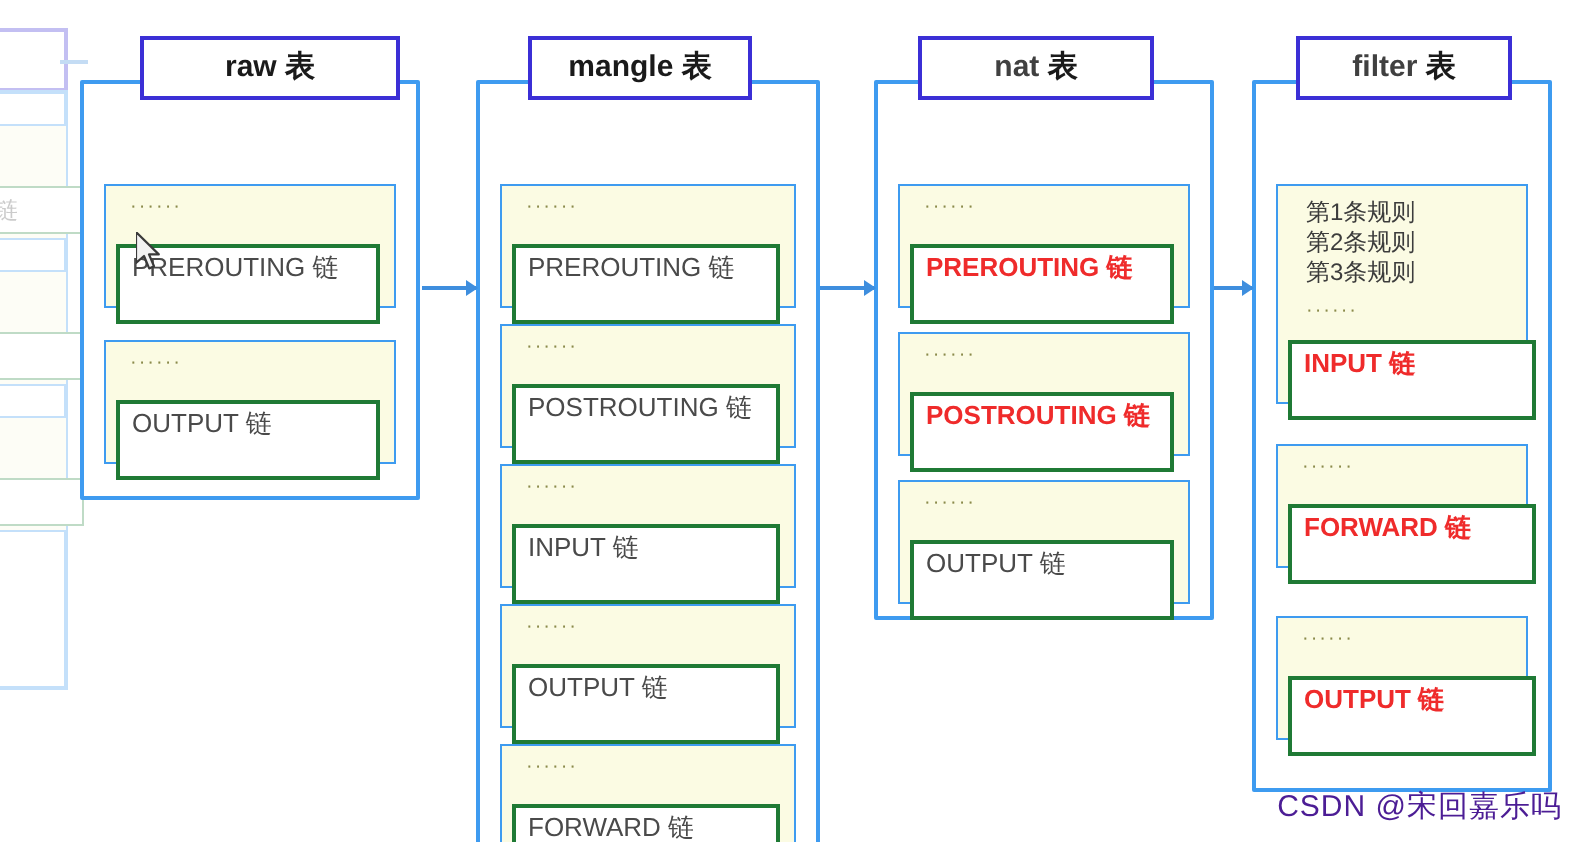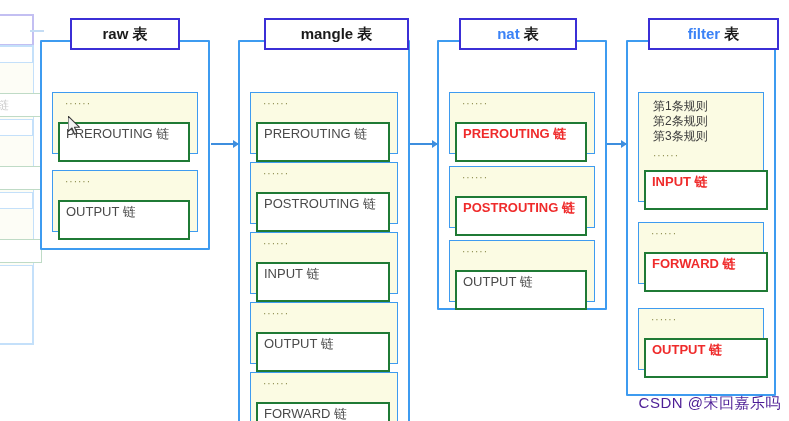--- a/index.html
+++ b/index.html
@@ -105,21 +105,21 @@
     box-sizing: border-box;
     height: 32px;
     line-height: 28px;
     text-align: center;
     font-size: 15px;
     font-weight: bold;
     color: #1a1a1a;
     white-space: nowrap;
     z-index: 4;
   }
-  .table-title .tname-red { color: #3b82f6; }
+  .table-title .tname-red { color: #404040; }
 
   .chain-box {
     position: absolute;
     background: #fbfbe3;
     border: 1.5px solid #3e9bf0;
     box-sizing: border-box;
   }
   .chain-dots {
     position: absolute;
     left: 12px;
@@ -201,33 +201,33 @@
   <div class="ghost-chain c2"></div>
   <div class="ghost-chain c3"></div>
   <div class="ghost-inner i1">……链</div>
   <div class="ghost-inner i2"></div>
   <div class="ghost-inner i3"></div>
 </div>
 
 <div id="diagram">
     <div class="table-group" style="left: 40px; top: 18px; width: 170px;">
       <div class="table-outer" style="width: 170px; height: 210px;"></div>
-      <div class="table-title" style="left: 30px; width: 110px;"><span>raw</span><span> 表</span></div>
+      <div class="table-title" style="left: 30px; width: 130px;"><span>raw</span><span> 表</span></div>
       <div class="chain-box" style="left: 12px; top: 74px; width: 146px; height: 62px;">
         <div class="chain-dots">······</div>
       </div>
       <div class="chain-inner" style="left: 18px; top: 104px; width: 132px;">PREROUTING 链</div>
       <div class="chain-box" style="left: 12px; top: 152px; width: 146px; height: 62px;">
         <div class="chain-dots">······</div>
       </div>
       <div class="chain-inner" style="left: 18px; top: 182px; width: 132px;">OUTPUT 链</div>
     </div>
     <div class="table-group" style="left: 238px; top: 18px; width: 172px;">
       <div class="table-outer" style="width: 172px; height: 399px;"></div>
-      <div class="table-title" style="left: 26px; width: 145px;"><span>mangle</span><span> 表</span></div>
+      <div class="table-title" style="left: 26px; width: 112px;"><span>mangle</span><span> 表</span></div>
       <div class="chain-box" style="left: 12px; top: 74px; width: 148px; height: 62px;">
         <div class="chain-dots">······</div>
       </div>
       <div class="chain-inner" style="left: 18px; top: 104px; width: 134px;">PREROUTING 链</div>
       <div class="chain-box" style="left: 12px; top: 144px; width: 148px; height: 62px;">
         <div class="chain-dots">······</div>
       </div>
       <div class="chain-inner" style="left: 18px; top: 174px; width: 134px;">POSTROUTING 链</div>
       <div class="chain-box" style="left: 12px; top: 214px; width: 148px; height: 62px;">
         <div class="chain-dots">······</div>
@@ -253,21 +253,21 @@
         <div class="chain-dots">······</div>
       </div>
       <div class="chain-inner red" style="left: 18px; top: 178px; width: 132px;">POSTROUTING 链</div>
       <div class="chain-box" style="left: 12px; top: 222px; width: 146px; height: 62px;">
         <div class="chain-dots">······</div>
       </div>
       <div class="chain-inner" style="left: 18px; top: 252px; width: 132px;">OUTPUT 链</div>
     </div>
     <div class="table-group" style="left: 626px; top: 18px; width: 150px;">
       <div class="table-outer" style="width: 150px; height: 356px;"></div>
-      <div class="table-title" style="left: 22px; width: 131px;"><span class="tname-red">filter</span><span> 表</span></div>
+      <div class="table-title" style="left: 22px; width: 108px;"><span class="tname-red">filter</span><span> 表</span></div>
       <div class="chain-box" style="left: 12px; top: 74px; width: 126px; height: 110px;">
         <div class="rules-list">
           <div>第1条规则</div>
           <div>第2条规则</div>
           <div>第3条规则</div>
           <div style="font-size: 10px; letter-spacing: 1px; color: rgb(138, 138, 74); margin-top: 4px;">······</div>
         </div>
       </div>
       <div class="chain-inner red" style="left: 18px; top: 152px; width: 124px;">INPUT 链</div>
       <div class="chain-box" style="left: 12px; top: 204px; width: 126px; height: 62px;">

